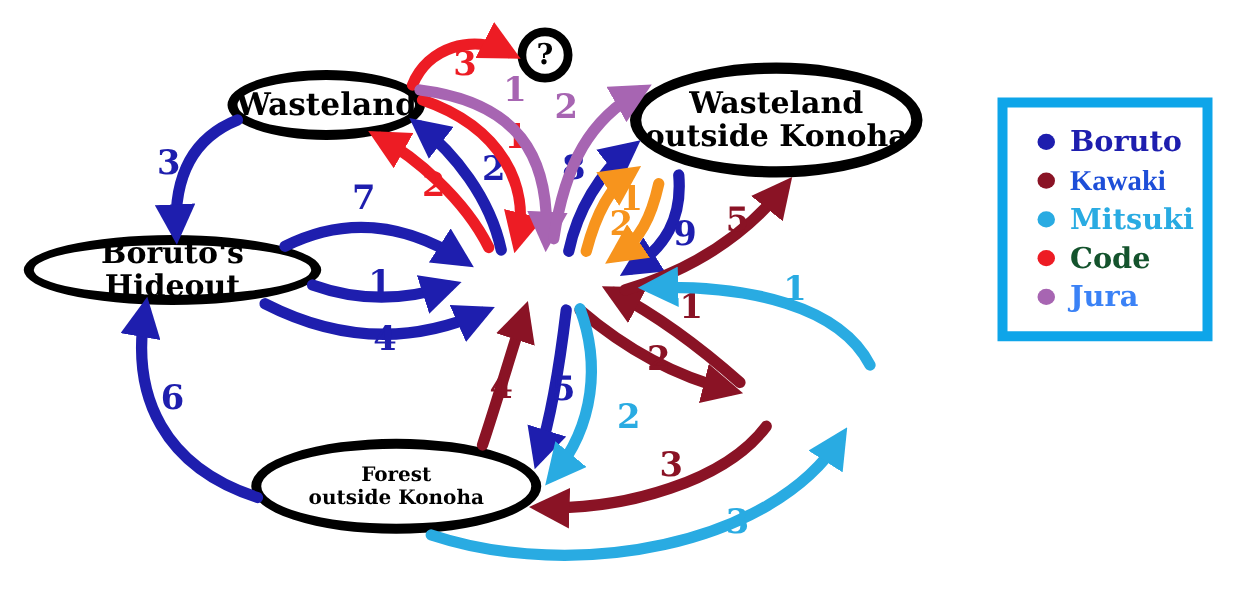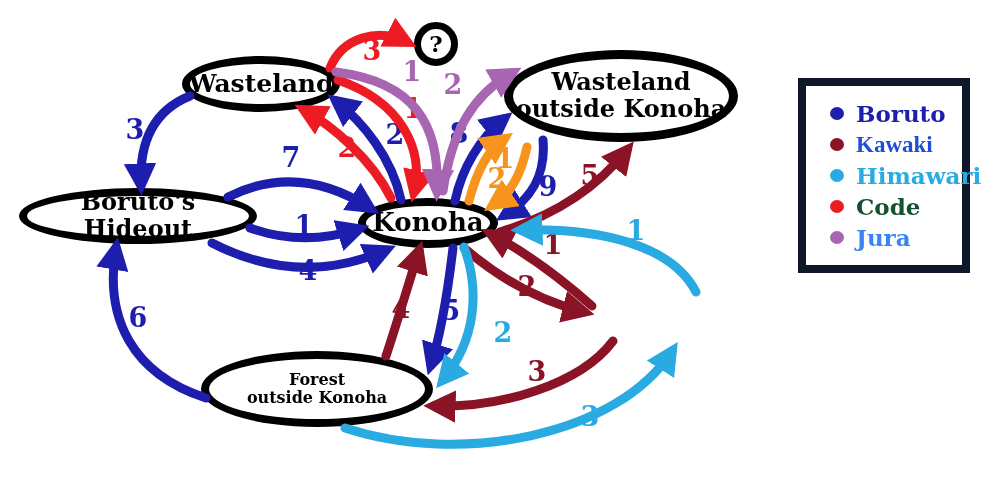--- a/index.html
+++ b/index.html
@@ -11,21 +11,21 @@
         background:#fff;display:flex;align-items:center;justify-content:center;z-index:1;}
   .node span{white-space:pre-line;text-align:center;font-weight:bold;color:#000;line-height:1.12;}
   #node-juubiland{left:182px;top:56px;width:158px;height:56px;font-size:25px;}
   #node-unknown{left:414px;top:22px;width:44px;height:44px;border-width:7px;font-size:23px;}
   #node-wasteland{left:504px;top:50px;width:234px;height:92px;font-size:24px;border-width:9px;}
   #node-hideout{left:19px;top:188px;width:238px;height:56px;font-size:24px;}
   #node-konoha{left:358px;top:198px;width:140px;height:50px;font-size:26px;}
   #node-eida{left:586px;top:291px;width:182px;height:54px;font-size:24px;}
   #node-forest{left:201px;top:351px;width:232px;height:76px;font-size:16px;}
   #legend{position:absolute;left:798px;top:78px;width:172px;height:195px;box-sizing:border-box;
-          border:8px solid #0f172a;background:#fff;z-index:3;display:flex;flex-direction:column;
+          border:8px solid #0ea5e9;background:#fff;z-index:3;display:flex;flex-direction:column;
           justify-content:flex-end;padding:8px 4px 8px 24px;}
   .legend-item{display:flex;align-items:center;gap:12px;}
   .legend-bullet{width:14px;height:13px;border-radius:50%;flex:0 0 auto;}
   .legend-label{font-weight:bold;font-size:23px;line-height:1;}
 </style>
 </head>
 <body>
 
 <div class="stage">
 
@@ -106,41 +106,38 @@
   <div class="node" id="node-unknown">
     <span>?</span>
   </div>
   <div class="node" id="node-wasteland">
     <span>Wasteland
 outside Konoha</span>
   </div>
   <div class="node" id="node-hideout">
     <span>Boruto's Hideout</span>
   </div>
-  <div class="node" id="node-konoha">
-    <span>Konoha</span>
-  </div>
   <div class="node" id="node-forest">
     <span>Forest
 outside Konoha</span>
   </div>
 
   <div id="legend">
     <div id="legend-items" style="display: flex; flex-direction: column; justify-content: space-evenly; height: 100%;">
         <div class="legend-item">
           <span class="legend-bullet" style="background: rgb(30, 30, 174);"></span>
           <span class="legend-label" style="color: rgb(30, 30, 174);">Boruto</span>
         </div>
         <div class="legend-item">
           <span class="legend-bullet" style="background: rgb(138, 19, 37);"></span>
           <span class="legend-label" style="color: #1d4ed8; font-family: Liberation Serif, serif;">Kawaki</span>
         </div>
         <div class="legend-item">
           <span class="legend-bullet" style="background: rgb(41, 171, 226);"></span>
-          <span class="legend-label" style="color: rgb(41, 171, 226);">Himawari</span>
+          <span class="legend-label" style="color: rgb(41, 171, 226);">Mitsuki</span>
         </div>
         <div class="legend-item">
           <span class="legend-bullet" style="background: rgb(237, 28, 36);"></span>
           <span class="legend-label" style="color: #14532d;">Code</span>
         </div>
         <div class="legend-item">
           <span class="legend-bullet" style="background: rgb(167, 101, 178);"></span>
           <span class="legend-label" style="color: #3b82f6;">Jura</span>
         </div>
       </div>

